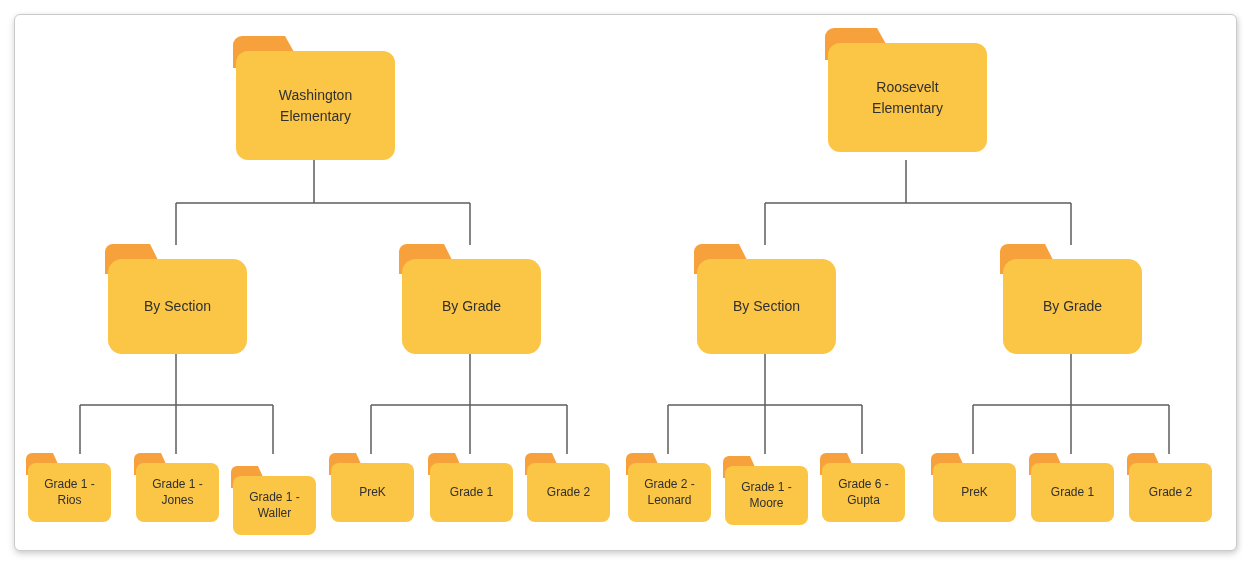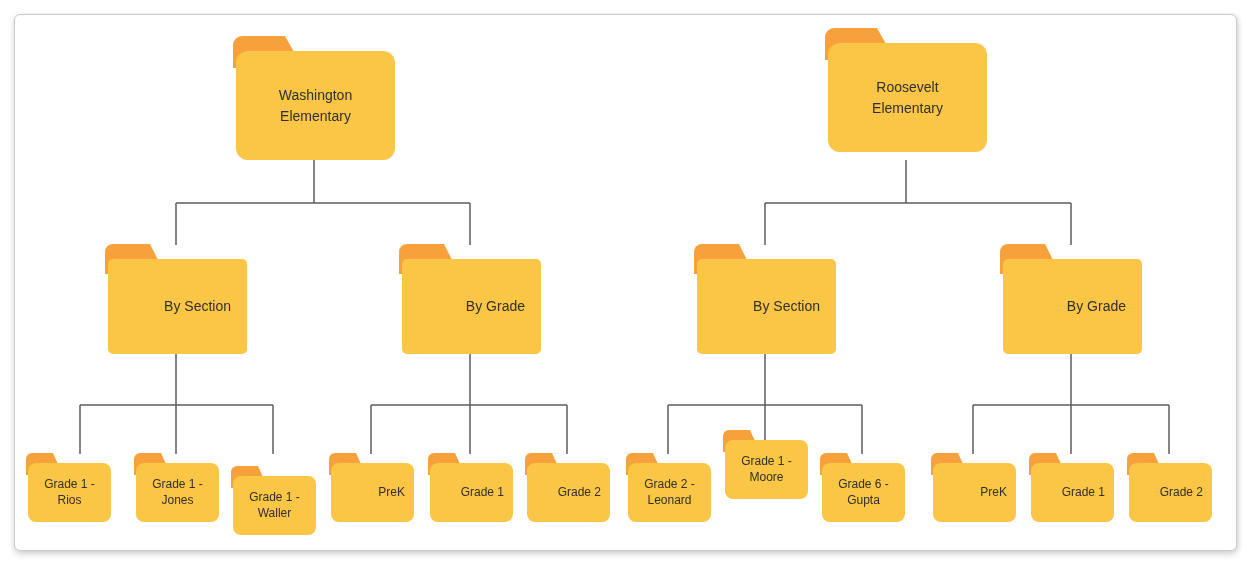--- a/index.html
+++ b/index.html
@@ -10,33 +10,33 @@
     background:#ffffff; border:1px solid #cacaca; border-radius:6px;
     box-shadow:0 3px 7px rgba(0,0,0,0.16), 2px 1px 5px rgba(0,0,0,0.07);
   }
   .connectors { position:absolute; left:0; top:0; width:1249px; height:573px; pointer-events:none; }
   .connectors path { stroke:#5E5E5E; stroke-width:1.5; fill:none; }
 
   .folder { position:absolute; cursor:default; }
   .folder .tab { position:absolute; top:0; left:0; background:#F7A13C; }
   .folder .fbody {
     position:absolute; right:0; bottom:0; background:#FBC545;
-    display:flex; align-items:center; justify-content:flex-end;
+    display:flex; align-items:center; justify-content:center;
     text-align:center; color:#303030;
   }
 
   .lg { width:162px; height:124px; }
   .lg .tab { width:70px; height:32px; border-radius:9px 4px 0 0;
              clip-path:polygon(0 0, calc(100% - 18px) 0, 100% 100%, 0 100%); }
   .lg .fbody { left:3px; top:15px; border-radius:12px; font-size:14px; line-height:1.45; padding:0 20px; }
 
   .md { width:142px; height:110px; }
   .md .tab { width:60px; height:30px; border-radius:8px 4px 0 0;
              clip-path:polygon(0 0, calc(100% - 15px) 0, 100% 100%, 0 100%); }
-  .md .fbody { left:3px; top:15px; border-radius:5px; font-size:14px; line-height:1.4; padding:0 16px; }
+  .md .fbody { left:3px; top:15px; border-radius:14px; font-size:14px; line-height:1.4; padding:0 16px; }
 
   .sm { width:85px; height:69px; }
   .sm .tab { width:37px; height:22px; border-radius:6px 3px 0 0;
              clip-path:polygon(0 0, calc(100% - 10px) 0, 100% 100%, 0 100%); }
   .sm .fbody { left:2px; top:10px; border-radius:8px; font-size:12px; line-height:1.3; padding:0 9px; }
 </style>
 </head>
 <body>
 
 <div class="canvas">
@@ -135,21 +135,21 @@
     </div>
   </div>
 
   <div class="folder sm" style="left:626px; top:453px;">
     <div class="tab"></div>
     <div class="fbody">
       <span>Grade 2 - Leonard</span>
     </div>
   </div>
 
-  <div class="folder sm" style="left:723px; top:430px;">
+  <div class="folder sm" style="left:723px; top:456px;">
     <div class="tab"></div>
     <div class="fbody">
       <span>Grade 1 - Moore</span>
     </div>
   </div>
 
   <div class="folder sm" style="left:820px; top:453px;">
     <div class="tab"></div>
     <div class="fbody">
       <span>Grade 6 - Gupta</span>

